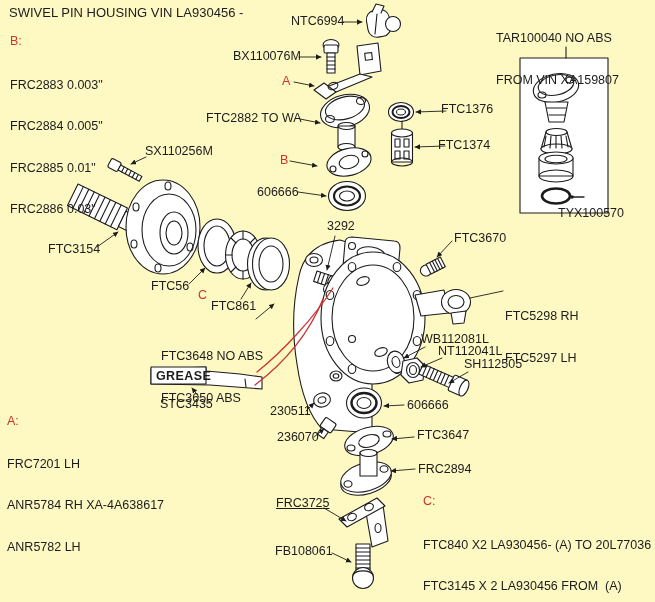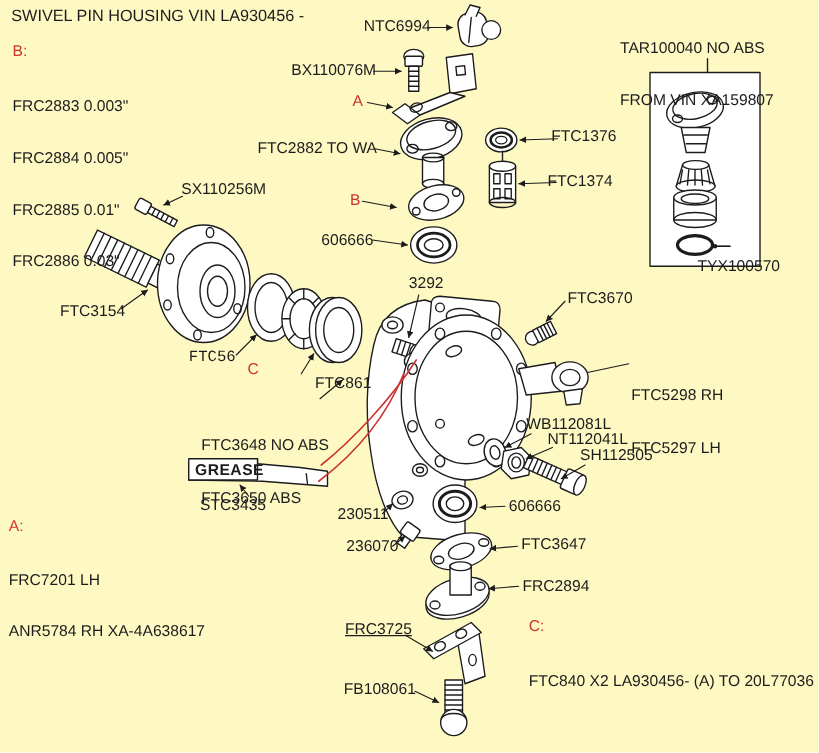--- a/index.html
+++ b/index.html
@@ -358,23 +358,23 @@
 <div class="lbl red" style="left:282px;top:75px;">A</div>
 <div class="lbl" style="left:206px;top:112px;">FTC2882 TO WA</div>
 <div class="lbl" style="left:441px;top:103px;">FTC1376</div>
 <div class="lbl" style="left:438px;top:139px;">FTC1374</div>
 <div class="lbl red" style="left:280px;top:154px;">B</div>
 <div class="lbl" style="left:257px;top:186px;">606666</div>
 <div class="lbl" style="left:145px;top:145px;">SX110256M</div>
 <div class="lbl" style="left:558px;top:190px;margin-top:17px;">TYX100570</div>
 
 <div class="lbl" style="left:48px;top:243px;">FTC3154</div>
-<div class="lbl" style="left:151px;top:280px;font-family:Liberation Mono, monospace;">FTC56</div>
+<div class="lbl" style="left:151px;top:280px;">FTC56</div>
 <div class="lbl red" style="left:198px;top:289px;">C</div>
-<div class="lbl" style="left:211px;top:300px;margin-left:41px;">FTC861</div>
+<div class="lbl" style="left:211px;top:300px;">FTC861</div>
 <div class="lbl" style="left:327px;top:220px;">3292</div>
 <div class="lbl" style="left:454px;top:232px;">FTC3670</div>
 
 <div class="lbl note lh152" style="left:505px;top:281px;">
   <span class="ln">FTC5298 RH</span>
   <span class="ln">FTC5297 LH</span>
 </div>
 
 <div class="lbl note lh152" style="left:161px;top:321px;">
   <span class="ln">FTC3648 NO ABS</span>
@@ -390,27 +390,29 @@
 <div class="lbl" style="left:270px;top:405px;">230511</div>
 <div class="lbl" style="left:277px;top:431px;">236070</div>
 <div class="lbl" style="left:407px;top:399px;">606666</div>
 <div class="lbl" style="left:417px;top:429px;">FTC3647</div>
 <div class="lbl" style="left:418px;top:463px;">FRC2894</div>
 
 <div class="lbl red" style="left:7px;top:415px;">A:</div>
 <div class="lbl note lh144" style="left:7px;top:429px;">
   <span class="ln">FRC7201 LH</span>
   <span class="ln">ANR5784 RH XA-4A638617</span>
+  <span class="ln">ANR5782 LH</span>
   
   
 </div>
 
 <div class="lbl" style="left:276px;top:497px;text-decoration:underline;">FRC3725</div>
 <div class="lbl" style="left:275px;top:545px;">FB108061</div>
 
 <div class="lbl red" style="left:423px;top:495px;">C:</div>
 <div class="lbl note lh135" style="left:423px;top:511px;">
   <span class="ln">FTC840 X2 LA930456- (A) TO 20L77036</span>
+  <span class="ln">FTC3145 X 2 LA930456 FROM  (A)</span>
   
   
 </div>
 
 </div>
 
 </body></html>

